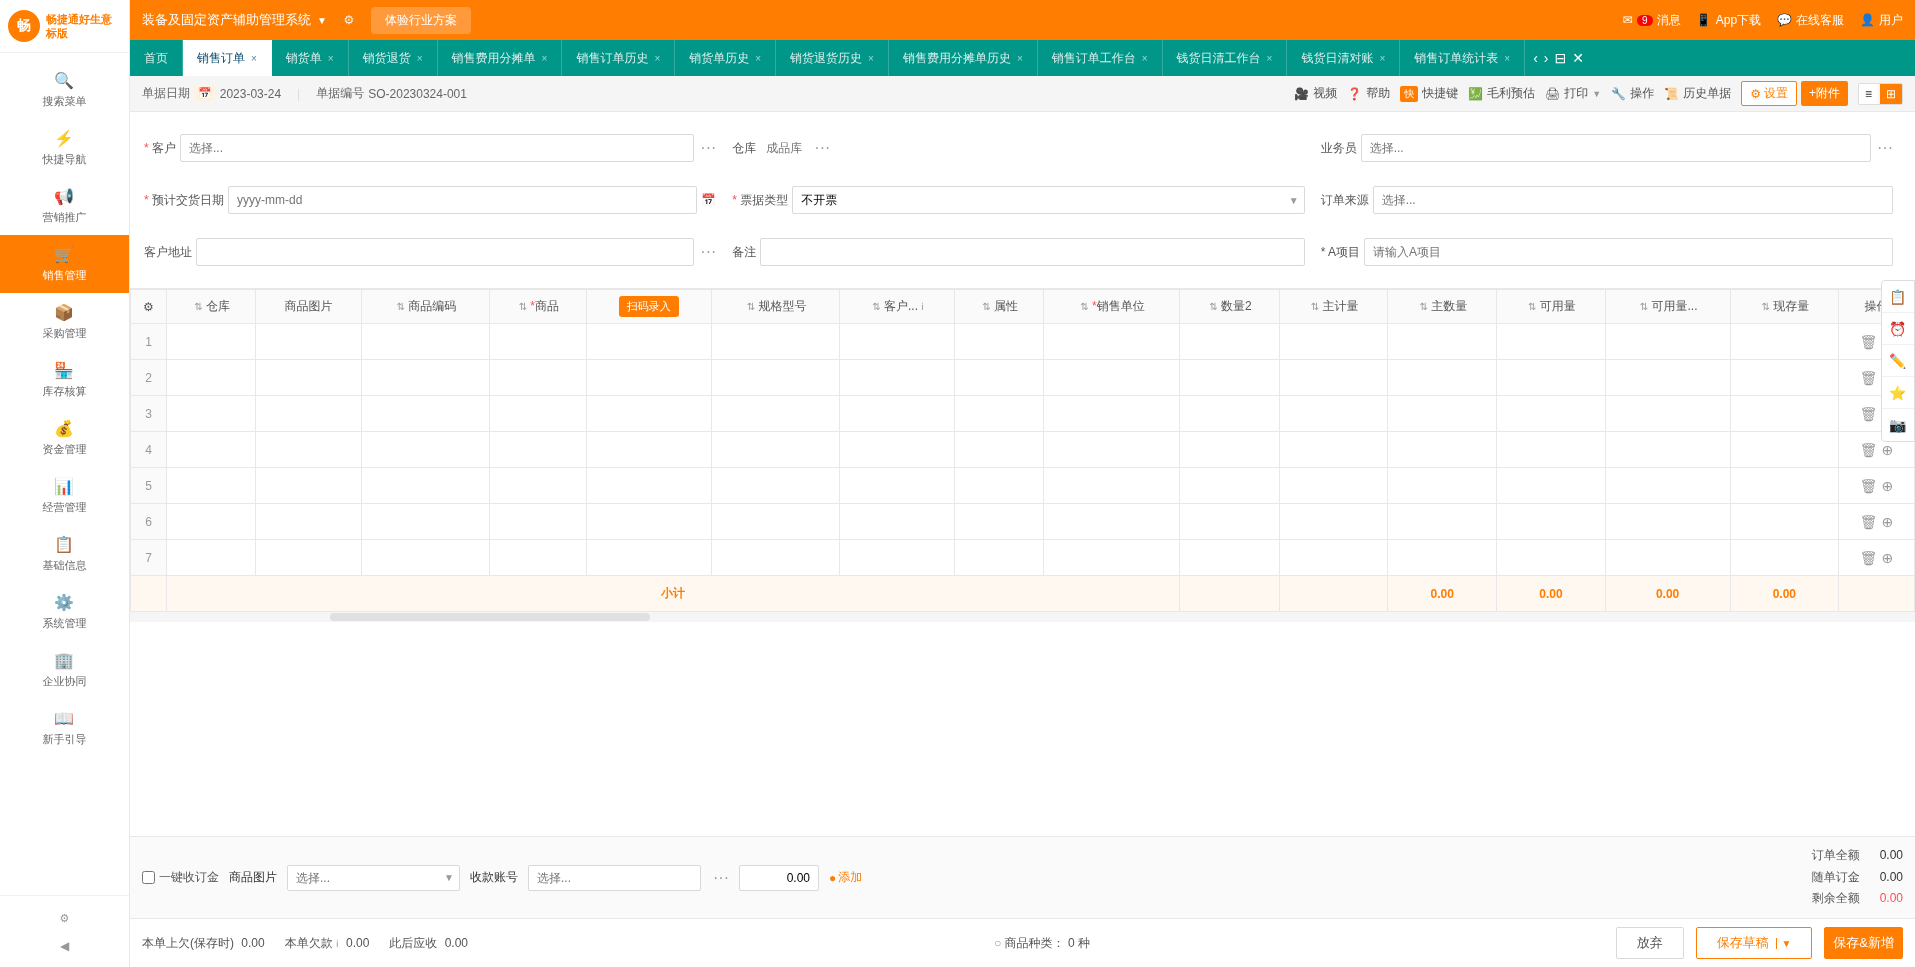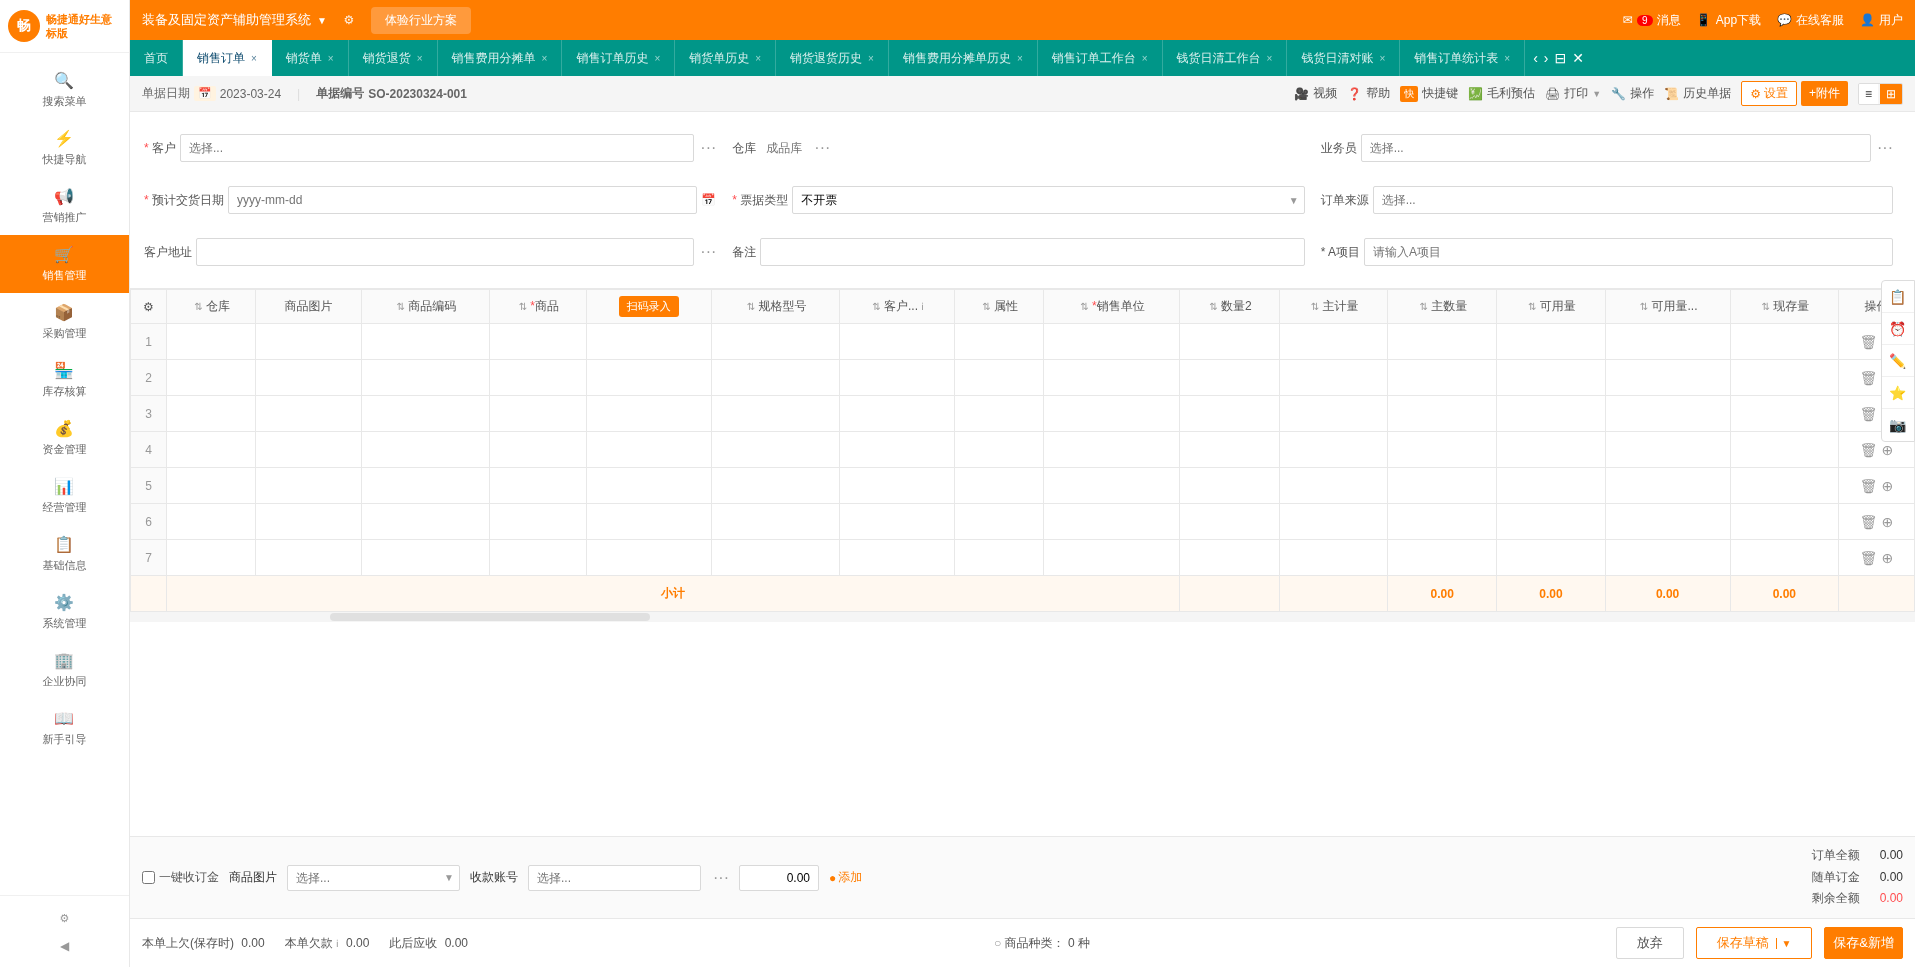--- a/index.html
+++ b/index.html
@@ -276,21 +276,21 @@
 
     <div class="content-area">
 
       <div class="toolbar">
         <div style="display:flex;align-items:center;gap:4px;color:#666;font-size:12px;">
           <span>单据日期</span>
           <span style="color:#ff7d00;font-size:11px;background:#fff3e0;padding:1px 4px;border-radius:2px;cursor:pointer;">📅</span>
           <span>2023-03-24</span>
         </div>
         <span style="margin:0 6px;color:#ddd;">|</span>
-        <div style="display:flex;align-items:center;gap:4px;color:#666;font-size:12px;font-weight:bold;">
+        <div style="display:flex;align-items:center;gap:4px;color:#666;font-size:12px;">
           <span>单据编号</span>
           <span>SO-20230324-001</span>
         </div>
         <div style="flex:1;"></div>
         <div class="toolbar-item">
           <span>🎥</span>
           <span>视频</span>
         </div>
         <div class="toolbar-item">
           <span>❓</span>

